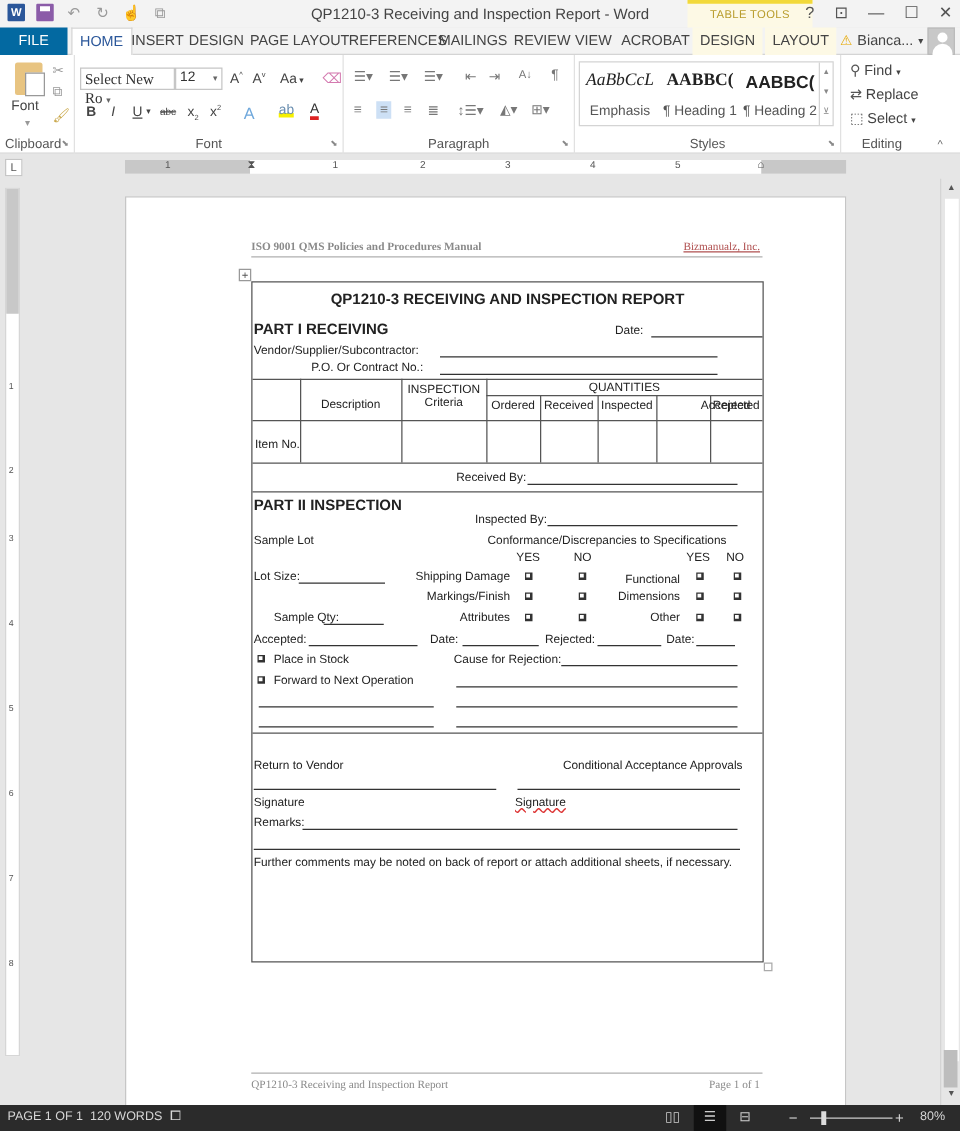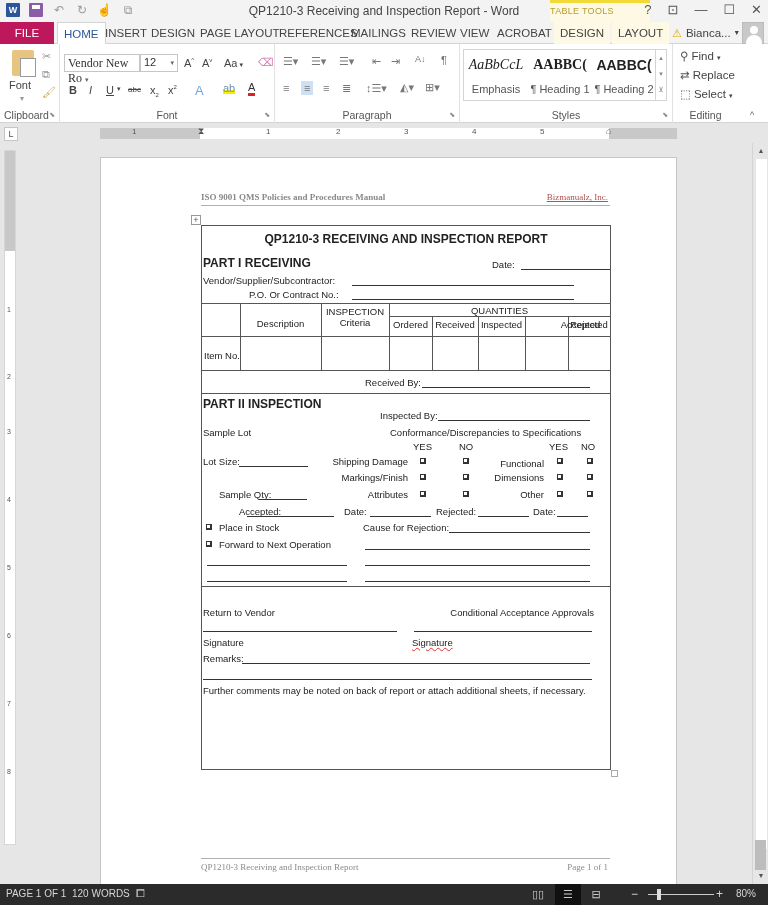--- a/index.html
+++ b/index.html
@@ -8,27 +8,27 @@
 
   
   .titlebar { position: absolute; left: 0; top: 0; width: 768px; height: 22px; background: #f3f3f3; }
   .qat { position: absolute; left: 6px; top: 3px; display: flex; gap: 9px; align-items: center; }
   .qat .ic { width: 14px; height: 14px; display: inline-flex; align-items: center; justify-content: center; font-size: 12px; color: #999; }
   .word-ic { background: #2b579a; color: #fff !important; font-size: 9px !important; font-weight: bold; border-radius: 1px; }
   .save-ic { background: #8b5ca8; border-radius: 1px; position: relative; }
   .save-ic::after { content: ""; position: absolute; left: 3px; top: 2px; width: 8px; height: 4px; background: #fff; }
   .title-text { position: absolute; left: 0; right: 0; top: 4px; text-align: center; font-size: 12px; color: #444; pointer-events: none; }
   .table-tools { position: absolute; left: 550px; top: 0; width: 100px; height: 44px; background: #fdf9e5; border-top: 3px solid #f2d93a; }
-  .table-tools-label { position: absolute; left: 550px; top: 6px; width: 100px; font-size: 9px; color: #b89c2c; letter-spacing: 0.3px; }
+  .table-tools-label { position: absolute; left: 550px; top: 6px; width: 100px; text-align: center; font-size: 9px; color: #b89c2c; letter-spacing: 0.3px; }
   .winctl { position: absolute; right: 6px; top: 2px; display: flex; gap: 16px; font-size: 13px; color: #555; }
 
   
   .tabs { position: absolute; left: 0; top: 22px; width: 768px; height: 22px; background: #f3f3f3; border-bottom: 1px solid #d4d4d4; }
   .tab { position: absolute; top: 0; height: 22px; line-height: 22px; font-size: 11.5px; color: #444; padding: 0 6px; }
-  .tab.file { left: 0; width: 54px; background: #be185d; color: #fff; text-align: center; }
+  .tab.file { left: 0; width: 54px; background: #0369a1; color: #fff; text-align: center; }
   .tab.active { background: #fff; color: #2b579a; border: 1px solid #d4d4d4; border-bottom: none; height: 23px; }
   .user { position: absolute; left: 672px; top: 0; height: 22px; line-height: 22px; font-size: 11.5px; color: #444; display: flex; align-items: center; gap: 4px; }
   .warn { color: #e6a800; font-size: 11px; }
   .avatar { position: absolute; left: 742px; top: 22px; width: 22px; height: 22px; background: #c8c8c8; border: 1px solid #bbb; }
   .avatar::before { content: ""; position: absolute; left: 7px; top: 3px; width: 8px; height: 8px; border-radius: 50%; background: #fff; }
   .avatar::after { content: ""; position: absolute; left: 3px; top: 12px; width: 16px; height: 9px; border-radius: 8px 8px 0 0; background: #fff; }
 
   
   .ribbon { position: absolute; left: 0; top: 44px; width: 768px; height: 79px; background: #fff; border-bottom: 1px solid #d4d4d4; }
   .group { position: absolute; top: 0; height: 79px; border-right: 1px solid #e1e1e1; }
@@ -143,21 +143,21 @@
     <div class="paste-label">Font</div>
     <div class="small-ic" style="left:20px;top:50px;font-size:8px;">▾</div>
     <div class="small-ic" style="left:42px;top:6px;">✂</div>
     <div class="small-ic" style="left:42px;top:24px;">⧉</div>
     <div class="small-ic" style="left:42px;top:42px;color:#c9a74a;">🖌</div>
     <div class="group-label" style="text-align:left;padding-left:4px;">Clipboard</div>
     <span class="launcher">⬊</span>
   </div>
 
   <div class="group" style="left:60px;width:215px;">
-    <div class="font-box" style="left:4px;width:76px;"><span>Vendor New Ro</span> <span style="font-size:7px;color:#666;">▾</span></div>
+    <div class="font-box" style="left:4px;width:76px;"><span>Select New Ro</span> <span style="font-size:7px;color:#666;">▾</span></div>
     <div class="font-box" style="left:80px;width:38px;font-family:'Liberation Sans',sans-serif;font-size:11px;"><span>12</span> <span style="font-size:7px;color:#666;float:right;margin-top:3px;">▾</span></div>
     <span class="fbtn" style="left:124px;top:13px;">A<sup style="font-size:6px;">^</sup></span>
     <span class="fbtn" style="left:142px;top:13px;">A<sup style="font-size:6px;">v</sup></span>
     <span class="fbtn" style="left:164px;top:13px;"><span>Aa</span><span style="font-size:7px;"> ▾</span></span>
     <span class="fbtn" style="left:198px;top:12px;color:#d47ab0;">⌫</span>
     <span class="fbtn" style="left:9px;top:40px;font-weight:bold;">B</span>
     <span class="fbtn" style="left:29px;top:40px;font-style:italic;">I</span>
     <span class="fbtn" style="left:46px;top:40px;text-decoration:underline;">U</span>
     <span class="fbtn" style="left:57px;top:41px;font-size:7px;">▾</span>
     <span class="fbtn" style="left:68px;top:41px;font-size:8px;text-decoration:line-through;">abc</span>
@@ -324,21 +324,21 @@
     <div class="cb" style="left:385px;top:232px;"></div>
     <div class="cb" style="left:218px;top:248px;"></div>
     <div class="cb" style="left:261px;top:248px;"></div>
     <div class="cb" style="left:355px;top:248px;"></div>
     <div class="cb" style="left:385px;top:248px;"></div>
     <div class="cb" style="left:218px;top:265px;"></div>
     <div class="cb" style="left:261px;top:265px;"></div>
     <div class="cb" style="left:355px;top:265px;"></div>
     <div class="cb" style="left:385px;top:265px;"></div>
 
-    <div class="t" style="left:1px;top:280px;padding-left:36px;">Accepted:</div>
+    <div class="t" style="left:1px;top:280px;">Accepted:</div>
     <div class="ln" style="left:45px;top:290px;width:87px;"></div>
     <div class="t" style="left:142px;top:280px;">Date:</div>
     <div class="ln" style="left:168px;top:290px;width:61px;"></div>
     <div class="t" style="left:234px;top:280px;">Rejected:</div>
     <div class="ln" style="left:276px;top:290px;width:51px;"></div>
     <div class="t" style="left:331px;top:280px;">Date:</div>
     <div class="ln" style="left:355px;top:290px;width:31px;"></div>
 
     <div class="cb" style="left:4px;top:298px;"></div>
     <div class="t" style="left:17px;top:296px;">Place in Stock</div>

